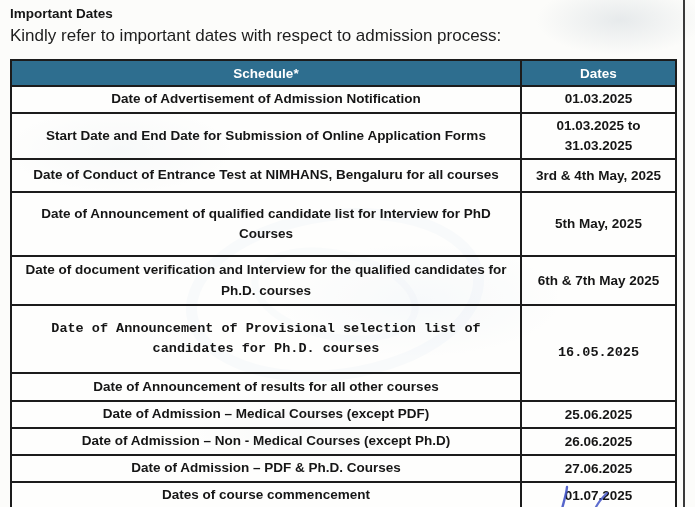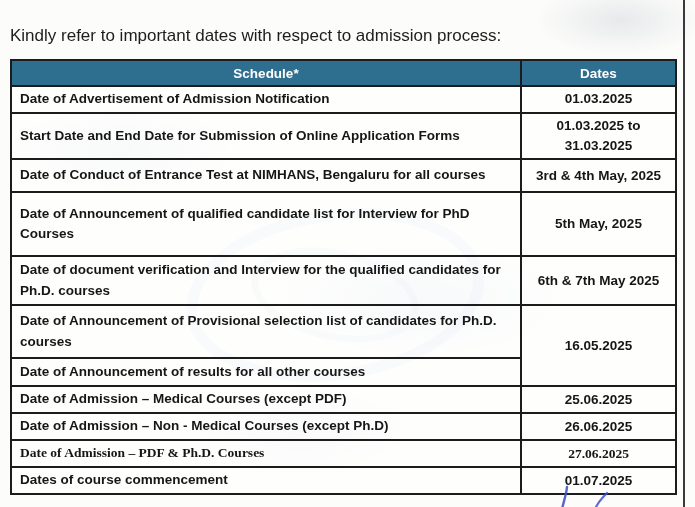--- a/index.html
+++ b/index.html
@@ -80,44 +80,44 @@
     vertical-align: middle;
   }
   .dates-table thead th {
     background: #2e6e8f;
     color: #ffffff;
     height: 26px;
     text-align: center;
     font-size: 13.5px;
   }
   .dates-table td.schedule {
-    text-align: left;
+    text-align: center;
     padding: 2px 8px 2px 8px;
     line-height: 1.55;
     color: #161616;
     border-radius: 12px;
   }
   .dates-table td.date {
     text-align: center;
     padding: 2px 8px;
     line-height: 1.5;
     color: #161616;
   }
 
   
   .dates-table tbody tr:nth-child(1)  { height: 25px; }
   .dates-table tbody tr:nth-child(2)  { height: 39px; margin-top: 47px; }
   .dates-table tbody tr:nth-child(3)  { height: 33px; }
   .dates-table tbody tr:nth-child(4)  { height: 64px; }
   .dates-table tbody tr:nth-child(5)  { height: 49px; }
-  .dates-table tbody tr:nth-child(6)  { height: 53px; }
+  .dates-table tbody tr:nth-child(6)  { height: 68px; font-family: Liberation Mono, monospace; }
   .dates-table tbody tr:nth-child(7)  { height: 28px; margin-left: 8px; }
   .dates-table tbody tr:nth-child(8)  { height: 24px; }
   .dates-table tbody tr:nth-child(9)  { height: 25px; }
-  .dates-table tbody tr:nth-child(10) { height: 24px; font-family: Liberation Serif, serif; }
+  .dates-table tbody tr:nth-child(10) { height: 24px; }
   .dates-table tbody tr:nth-child(11) { height: 25px; }
 
   .footnote {
     position: absolute;
     left: 18px; top: 469px;
     width: 660px;
     font-size: 13px;
     font-weight: 700;
     font-style: italic;
     line-height: 1.45;
@@ -133,20 +133,21 @@
 </style>
 </head>
 <body>
 
 <div class="page">
 
   <div class="watermark"></div>
   <div class="watermark-inner"></div>
   <div class="scan-edge-line"></div>
 
+  <div class="doc-title">Important Dates</div>
   <div class="doc-intro">Kindly refer to important dates with respect to admission process:</div>
 
   <table class="dates-table">
     <colgroup>
       <col class="c-schedule">
       <col class="c-dates">
     </colgroup>
     <thead>
       <tr>
         <th>Schedule*</th>

